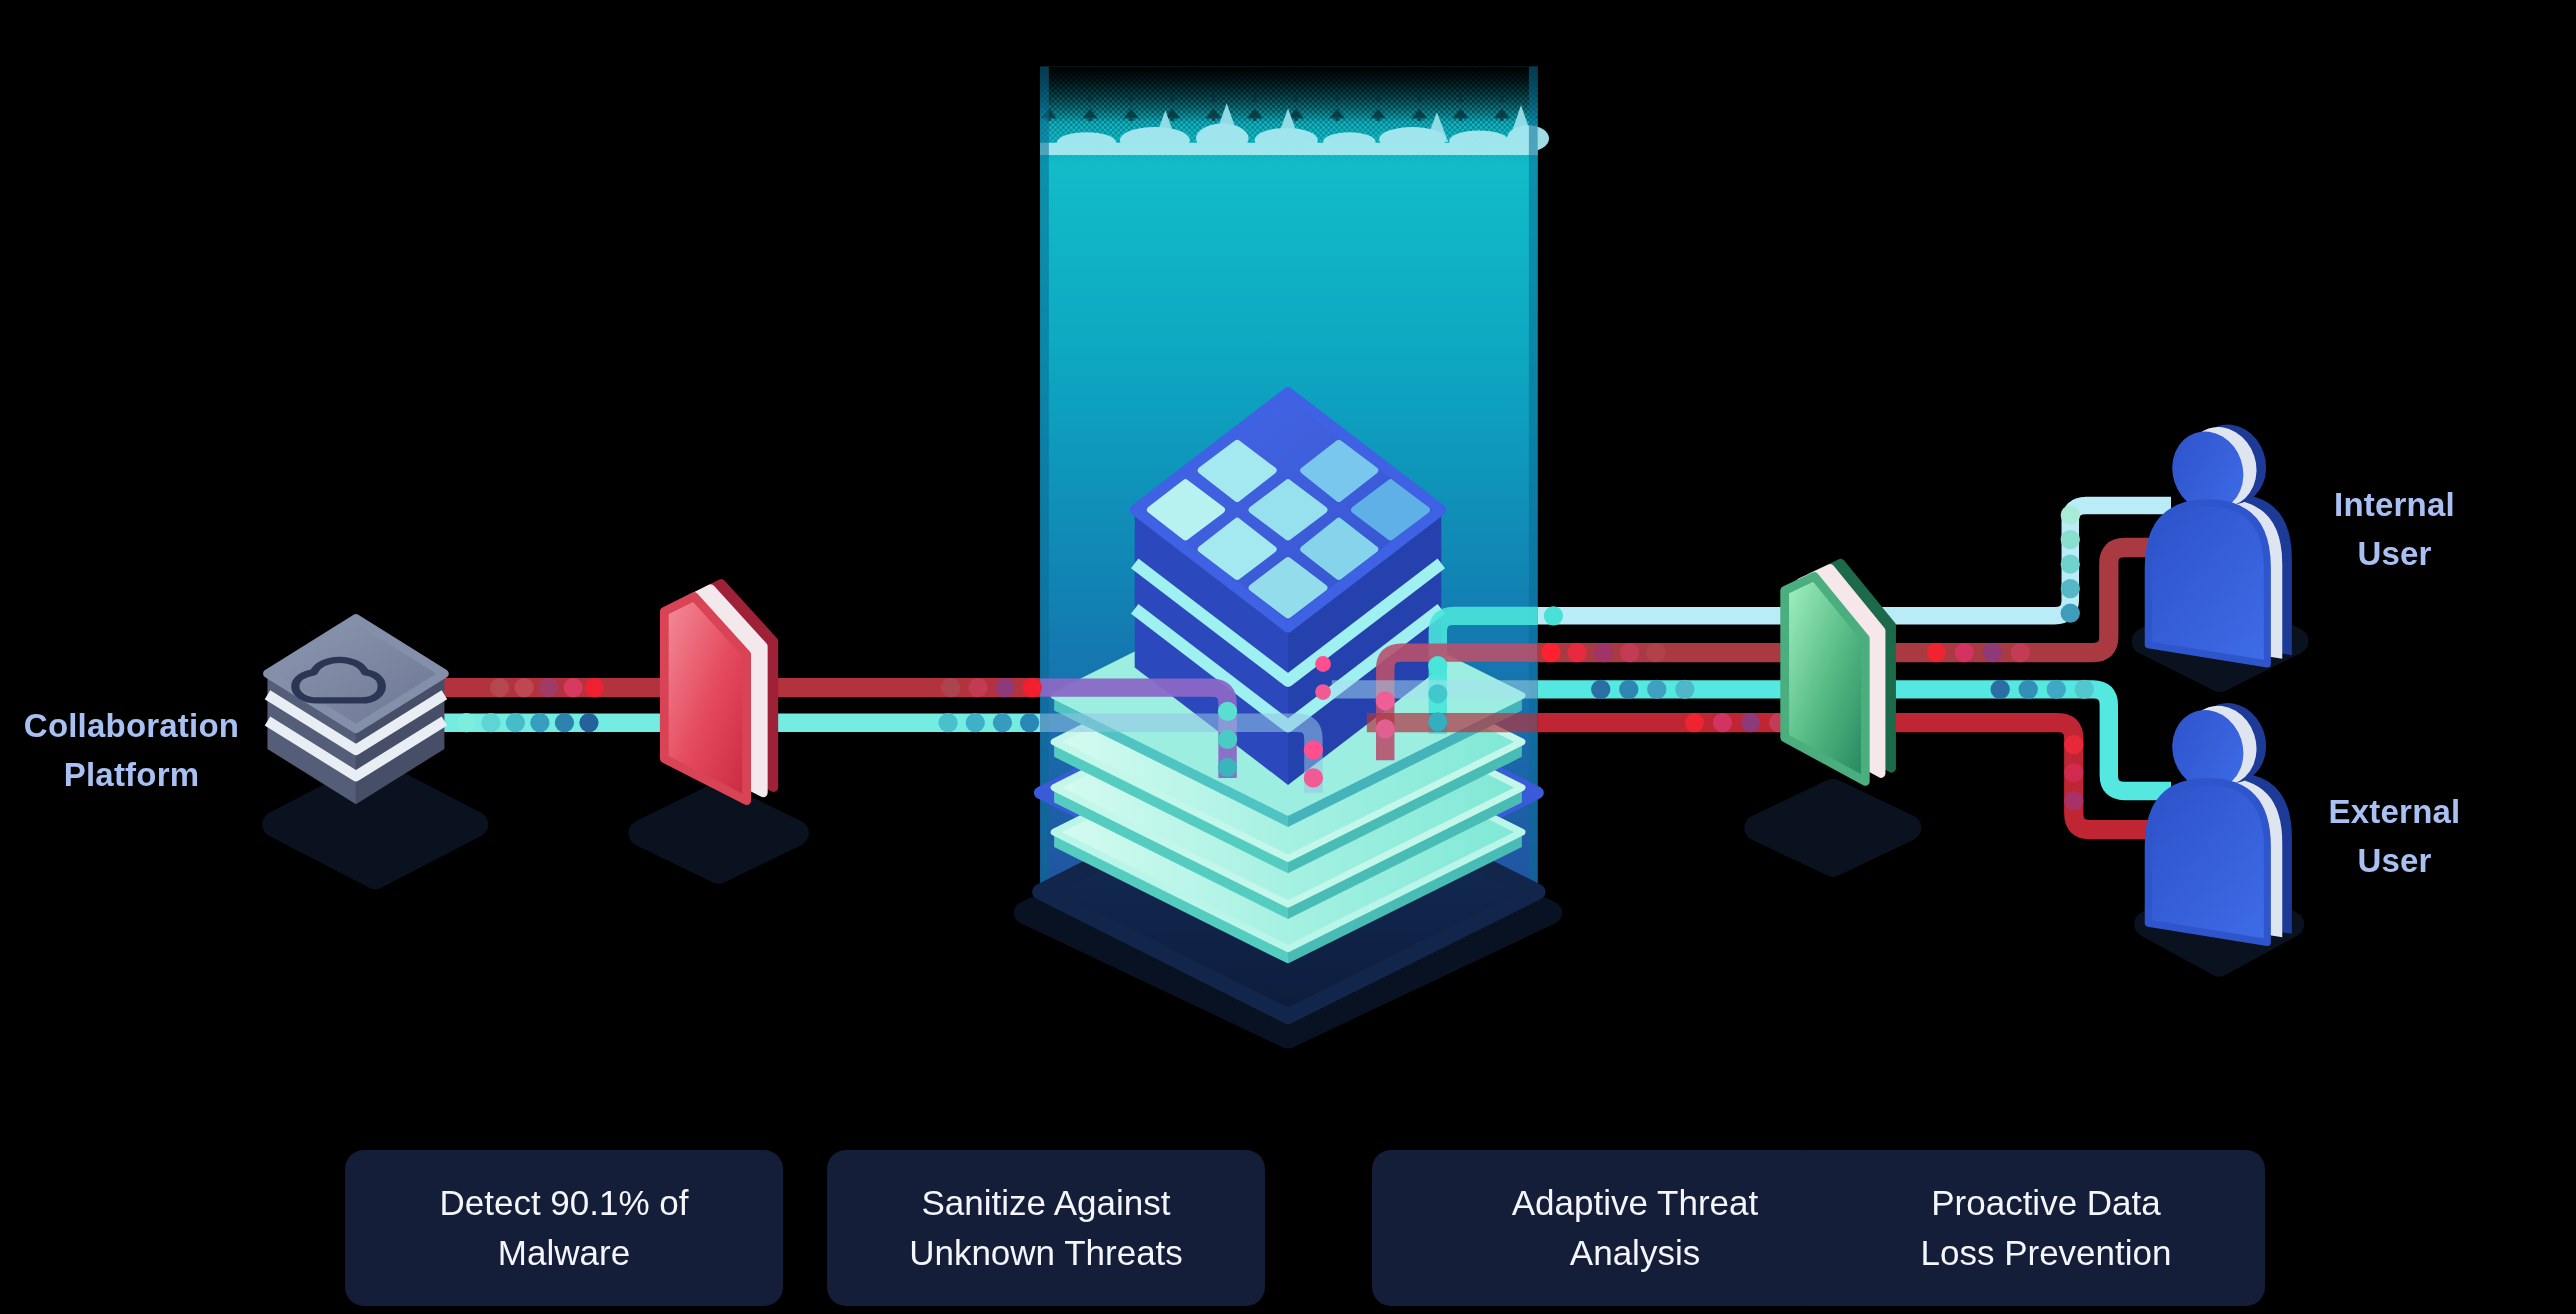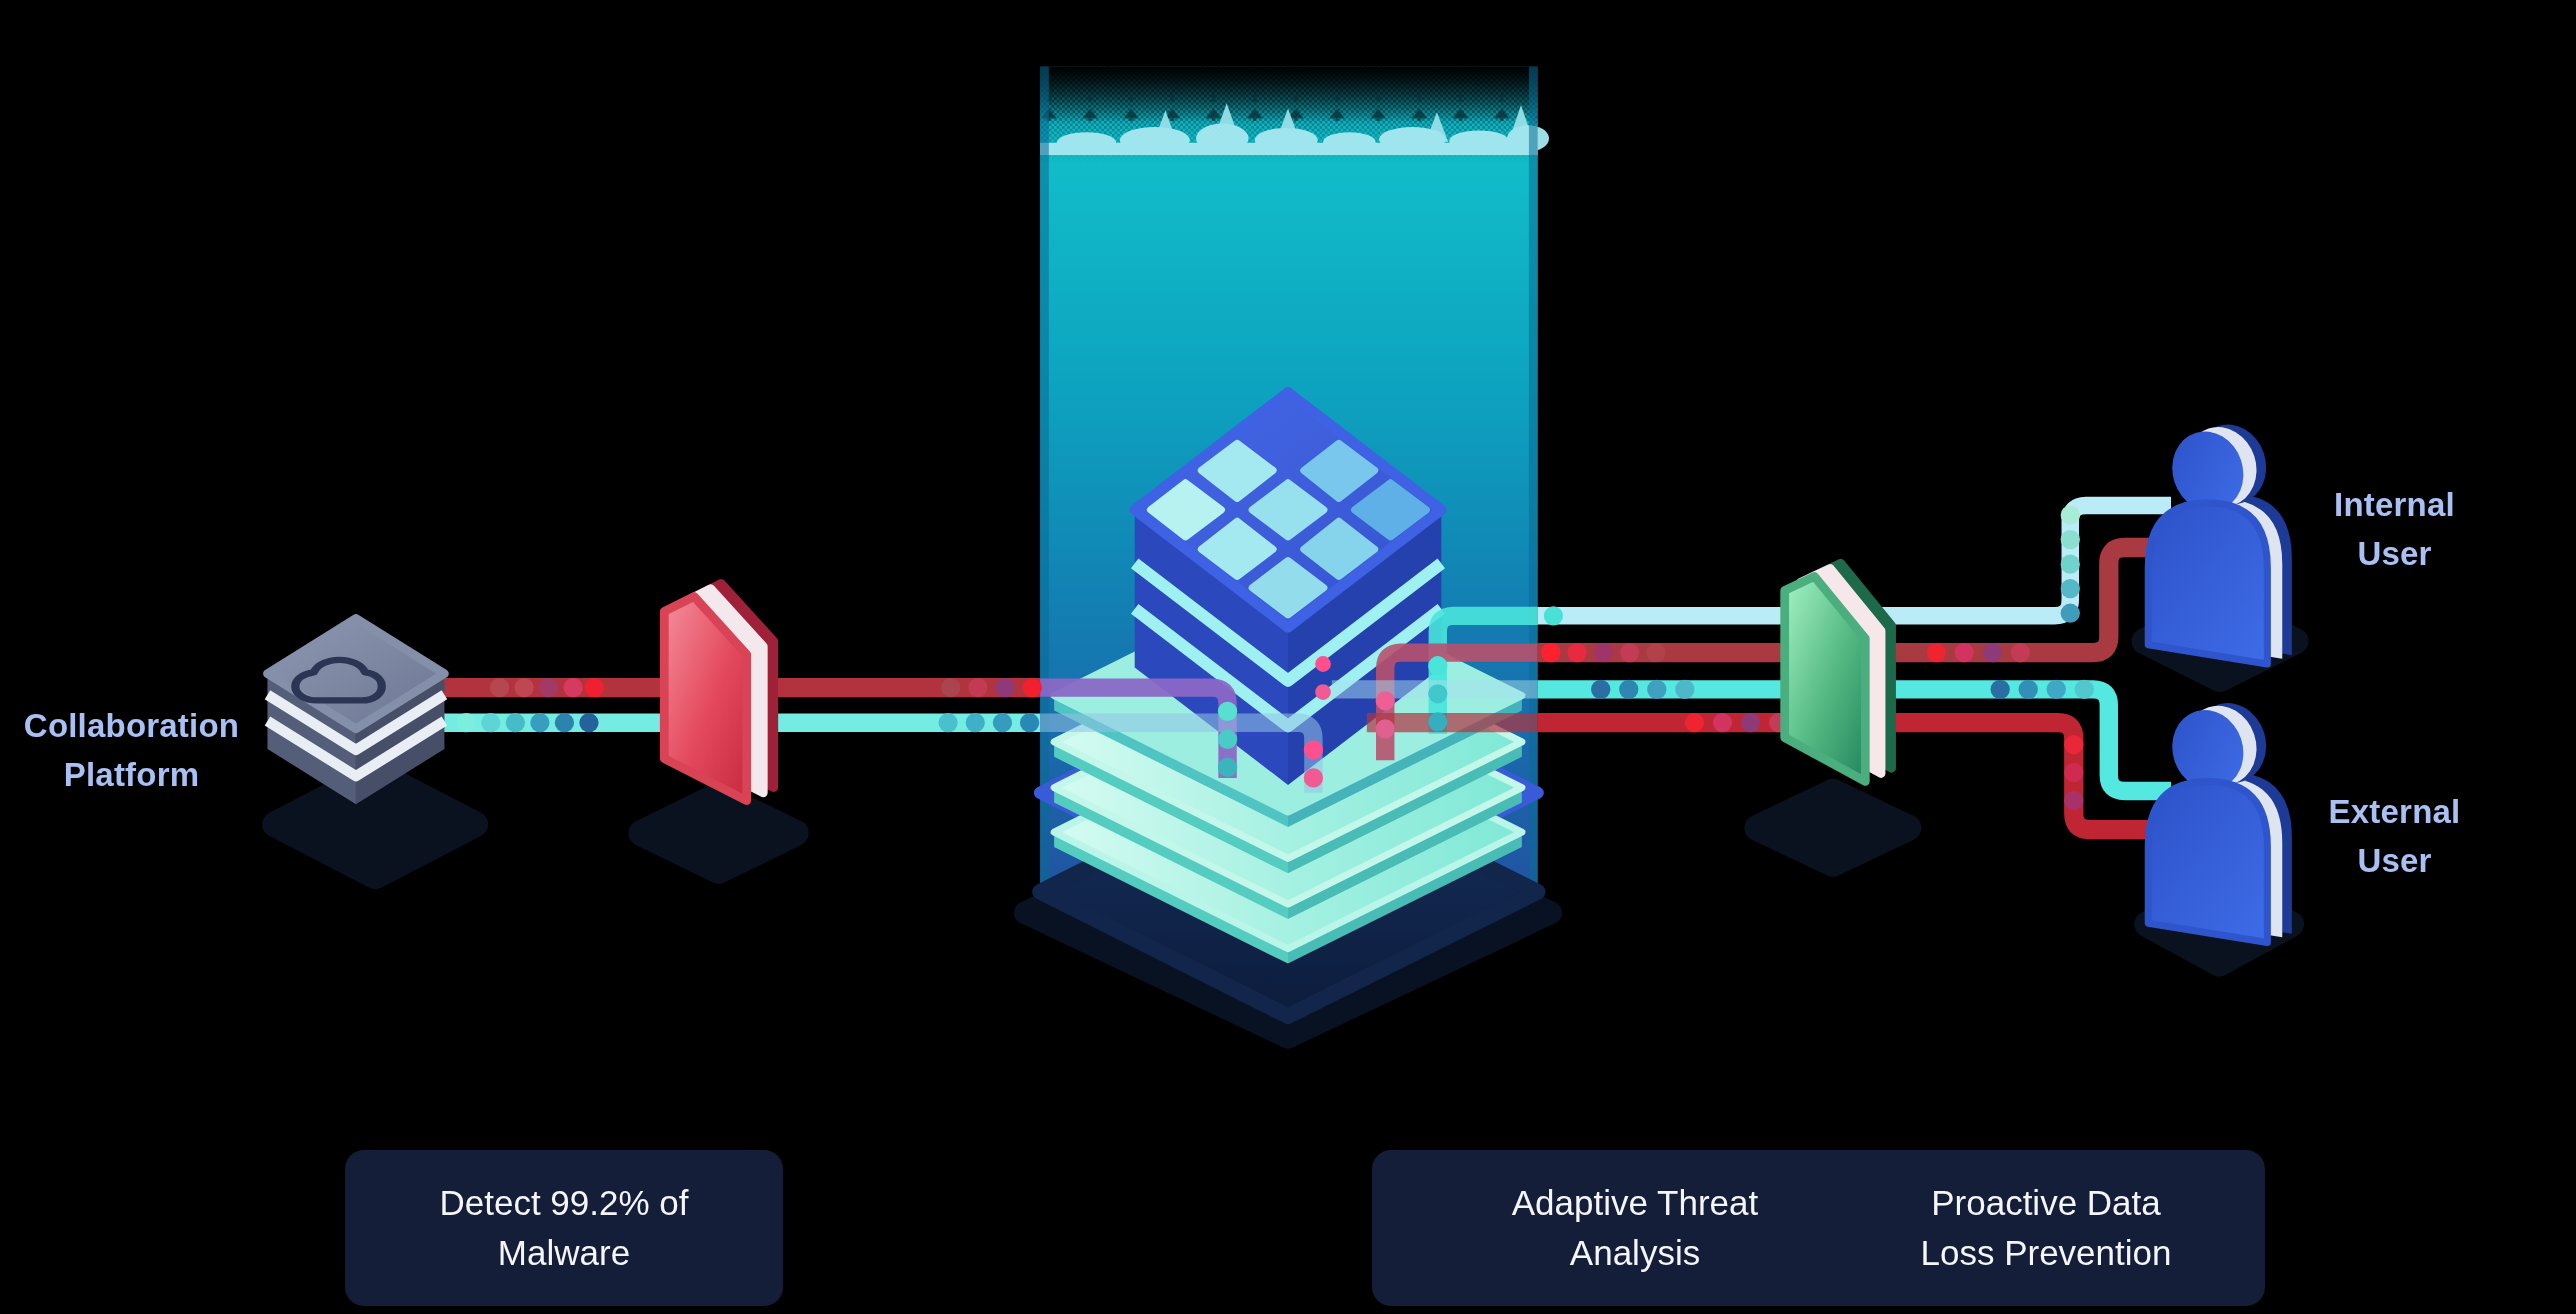--- a/index.html
+++ b/index.html
@@ -291,21 +291,23 @@
   </g>
 </svg>
 
 <div class="side-label" style="left:0px;top:657px;width:263px;margin-top:44px;">Collaboration
 Platform</div>
 <div class="side-label" style="left:2285px;top:480px;width:219px;">Internal
 User</div>
 <div class="side-label" style="left:2285px;top:787px;width:219px;">External
 User</div>
 
-<div class="feature-card" style="left:345px;">Detect 99.2% of
+<div class="feature-card" style="left:345px;">Detect 90.1% of
 Malware</div>
+<div class="feature-card" style="left:827px;">Sanitize Against
+Unknown Threats</div>
 <div class="feature-card" style="left:1372px;padding-left:44px;">Adaptive Threat
 Analysis</div>
 <div class="feature-card" style="left:1791px;padding-left:36px;">Proactive Data
 Loss Prevention</div>
 
 </div>
 
 
 </body></html>

